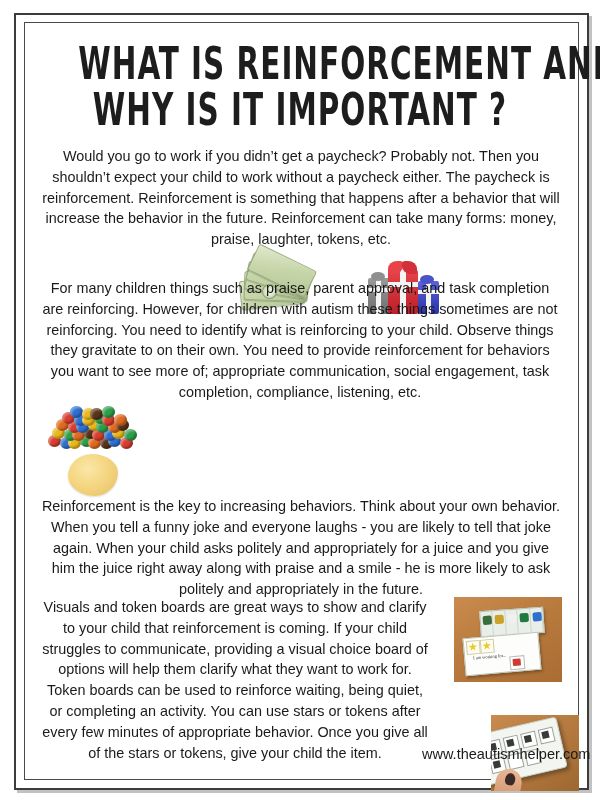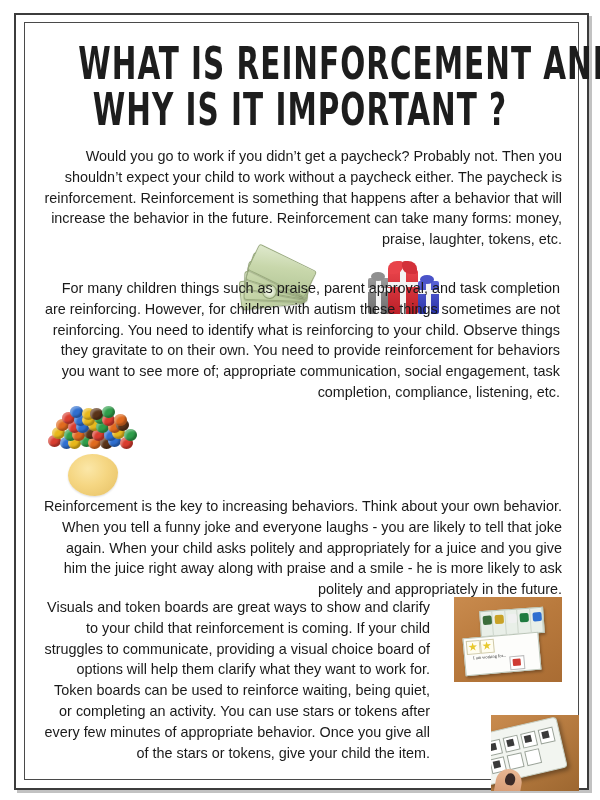--- a/index.html
+++ b/index.html
@@ -70,21 +70,21 @@
     transform-origin: center top;
     white-space: nowrap;
   }
 
   
   .body-text {
     font-family: "Liberation Sans", sans-serif;
     font-size: 14.4px;
     line-height: 20.8px;
     color: #1a1a1a;
-    text-align: right;
+    text-align: center;
   }
 
   .para { margin: 0; }
 
   #para-intro { position: absolute; left: 4px; top: 112px; width: 522px; }
   #para-children { position: absolute; left: 4px; top: 244px; width: 520px; }
   #para-reinforce { position: absolute; left: 4px; top: 462px; width: 522px; }
   #para-visuals { position: absolute; left: 4px; top: 563px; width: 390px; }
 
   
@@ -458,15 +458,16 @@
           <div class="cell filled"></div>
           <div class="cell"></div>
           <div class="cell"></div>
         </div>
       </div>
       <div class="finger">
         <div class="nail"></div>
       </div>
     </div>
 
+    <div class="website">www.theautismhelper.com</div>
 
   </div>
 </div>
 
 </body></html>

